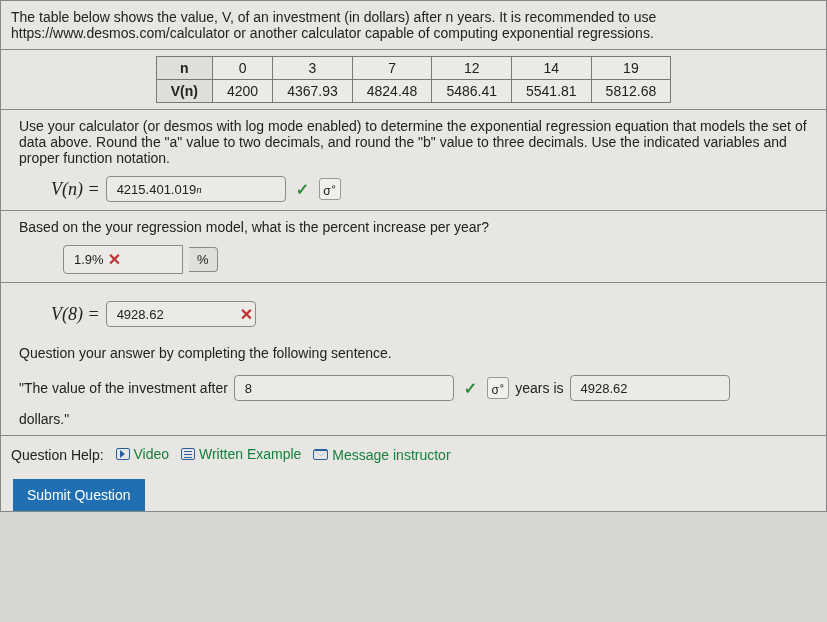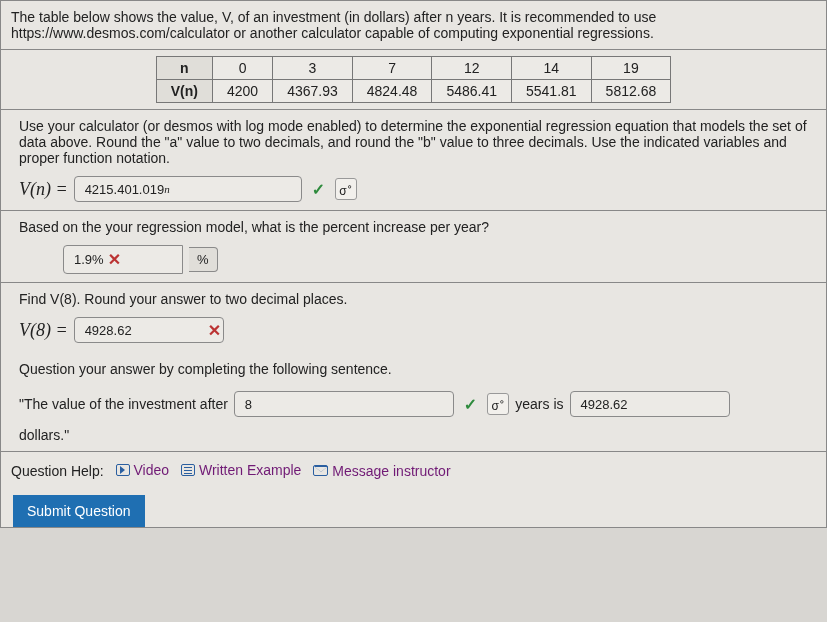--- a/index.html
+++ b/index.html
@@ -47,34 +47,35 @@
   .eq-row {
     display: flex;
     align-items: center;
     gap: 6px;
     margin-top: 10px;
   }
   .math {
     font-family: 'Times New Roman', serif;
     font-size: 18px;
     font-style: italic;
+    margin-left: 32px;
   }
   .answer-box {
     border: 1px solid #8a8a8a;
     border-radius: 4px;
     background: #eceae6;
     padding: 4px 10px;
     min-width: 120px;
     min-height: 26px;
     display: inline-flex;
     align-items: center;
     font-size: 13px;
     font-family: Arial, sans-serif;
   }
-  .w-wide { width: 228px; }
+  .w-wide { width: 180px; }
   .w-med { width: 150px; }
   .w-sm { width: 70px; }
   .check { color: #2e8b3d; font-weight: bold; font-size: 16px; margin-left: 4px; }
   .cross { color: #b33; font-weight: bold; font-size: 16px; margin-left: 4px; }
   .preview-btn {
     display: inline-flex;
     align-items: center;
     justify-content: center;
     width: 22px; height: 22px;
     border: 1px solid #999;
@@ -93,21 +94,21 @@
   }
   .pct-box {
     border-radius: 4px 0 0 4px;
     margin-left: 44px;
   }
   .help-row {
     padding: 10px 10px;
     font-size: 14px;
   }
   .help-link {
-    color: #701a75;
+    color: #15803d;
     margin-left: 8px;
     display: inline-flex;
     align-items: center;
     gap: 4px;
   }
   .icon {
     display: inline-block;
     width: 14px; height: 12px;
     border: 1px solid #2a5fa0;
     border-radius: 2px;
@@ -211,21 +212,20 @@
     <div class="eq-row">
       <span class="answer-box pct-box w-sm">
         <span>1.9%</span>
         <span class="cross">✕</span>
       </span>
         <span class="pct">%</span>
     </div>
   </div>
 
   <div class="section" style="border-bottom:1px solid #888;">
-    <div>Find V(8). Round your answer to two decimal places.</div>
     <div class="eq-row">
       <span class="math">V(8) =</span>
       <span class="answer-box w-med">
         <span>4928.62</span>
       </span>
       <span class="cross" style="margin-left:-22px;">✕</span>
     </div>
 
     <div style="margin-top:18px;">Question your answer by completing the following sentence.</div>
 

